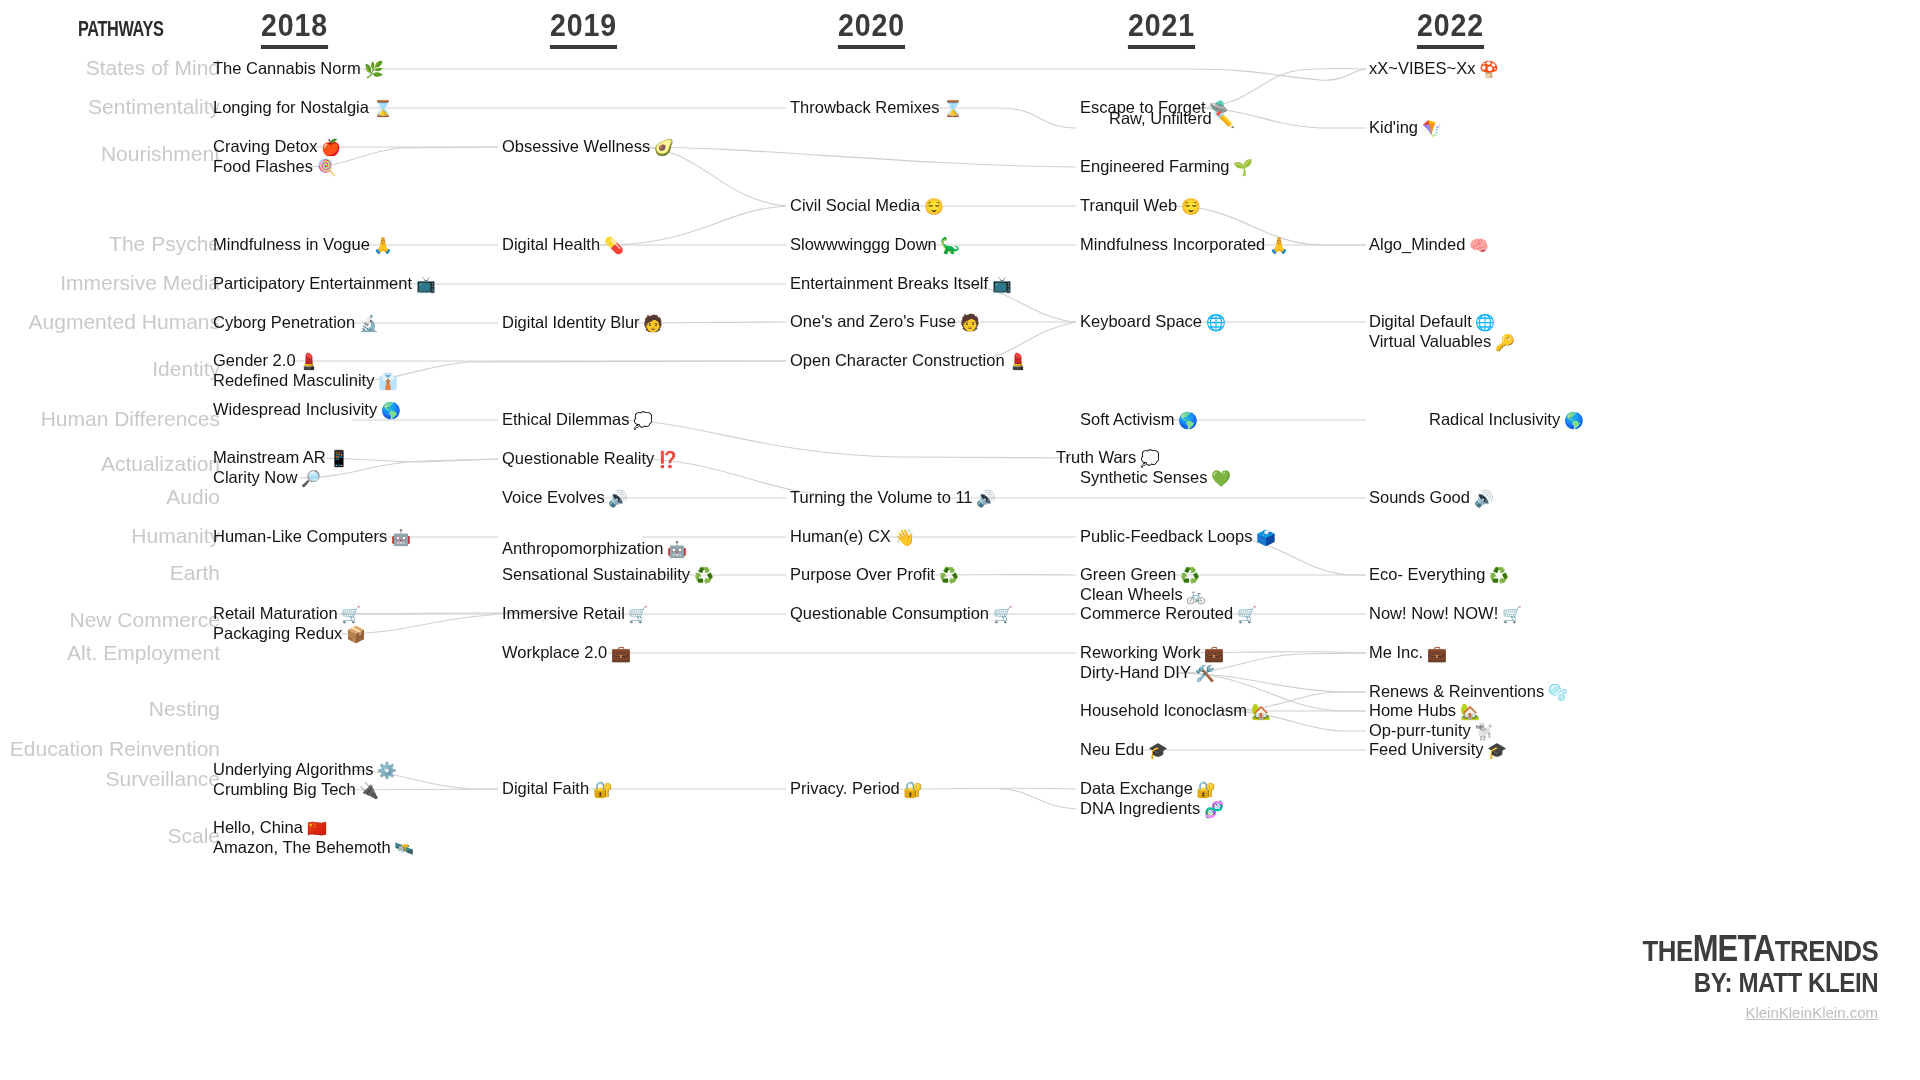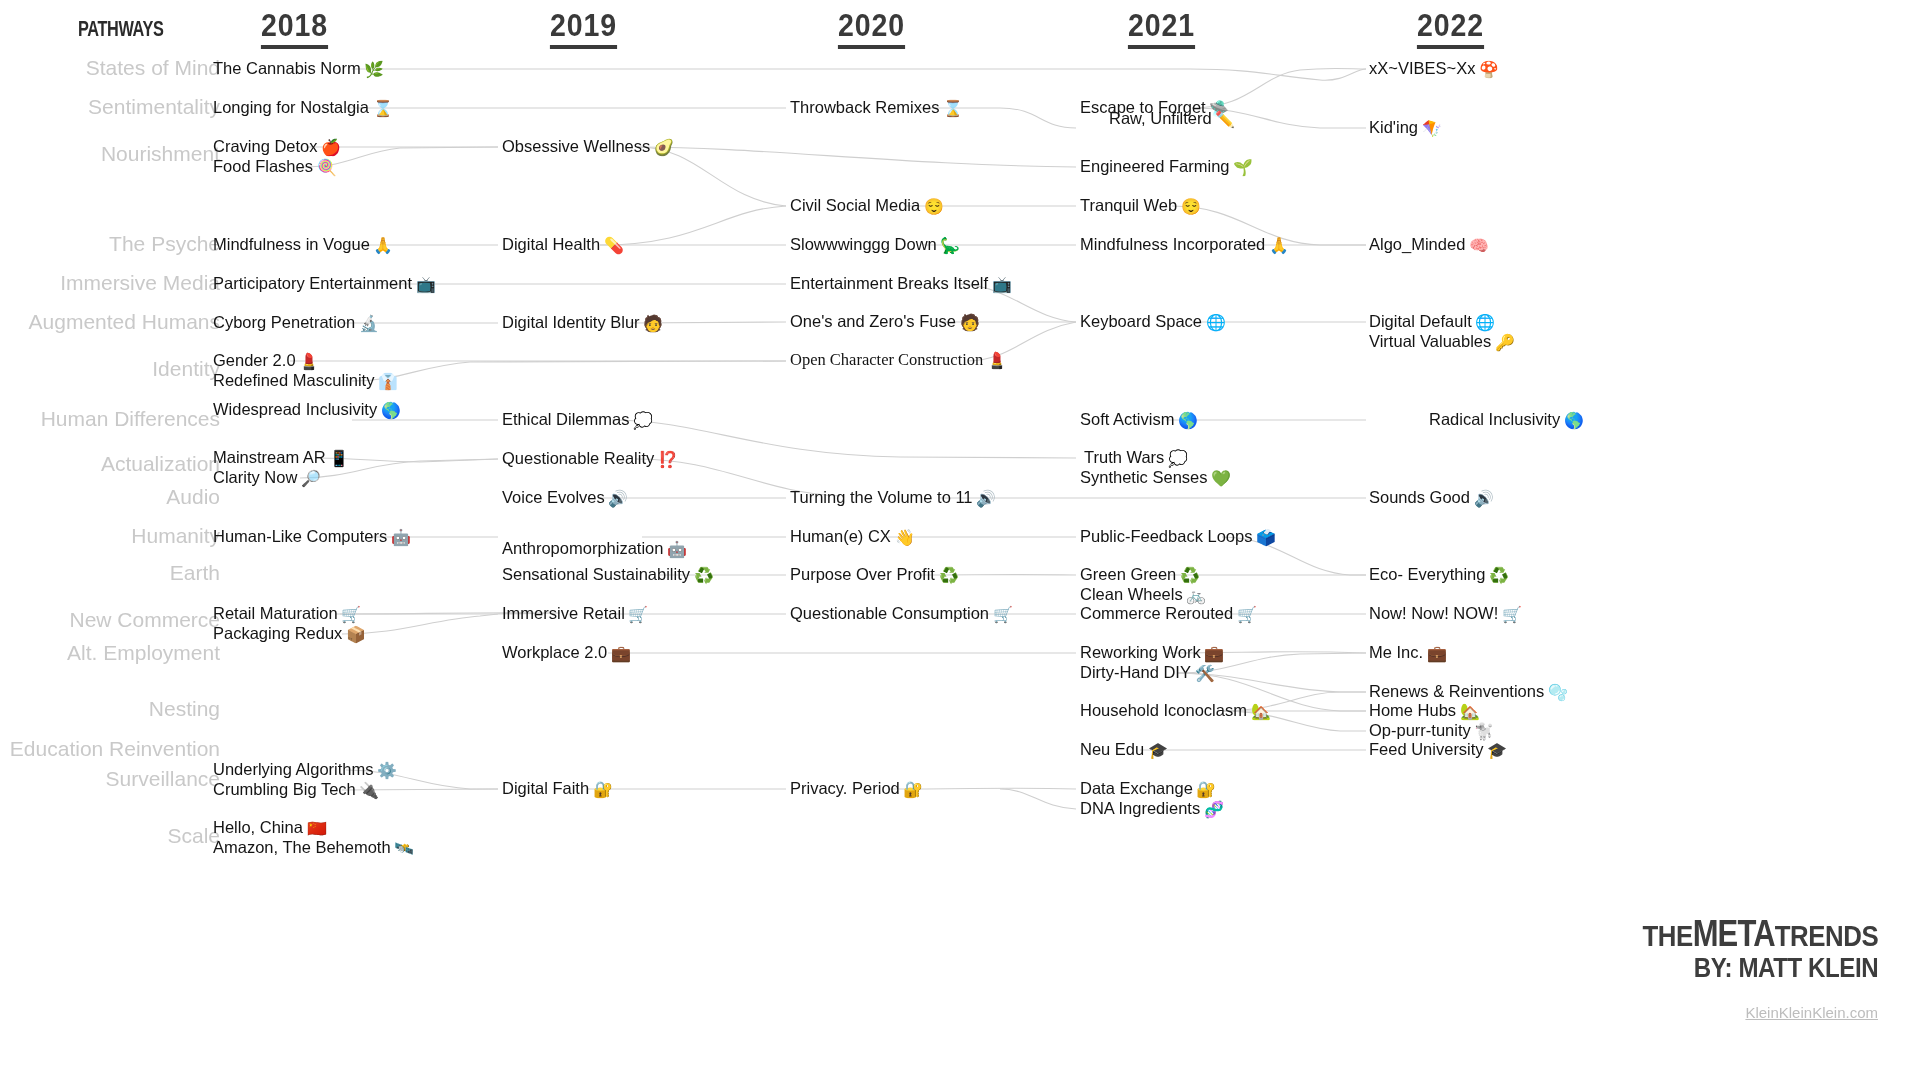--- a/index.html
+++ b/index.html
@@ -129,21 +129,21 @@
     transform: scaleX(0.86);
     transform-origin: right center;
     white-space: nowrap;
     line-height: 1.1;
   }
   .brand-url {
     font-family: "Liberation Sans", sans-serif;
     font-size: 15px;
     color: #bdbdbd;
     text-decoration: underline;
-    margin-top: 20px;
+    margin-top: 5px;
     white-space: nowrap;
   }
 </style>
 </head>
 <body>
 
 <div id="canvas">
 
   <svg id="flow-lines" viewBox="0 0 1920 1080" preserveAspectRatio="none">
     <g fill="none" stroke="#cfcfcf" stroke-width="1.1">
@@ -300,34 +300,34 @@
       <div class="trend" style="left: 502px; top: 528px; margin-top: 12px;"><span>Anthropomorphization</span><span class="emoji">🤖</span></div>
       <div class="trend" style="left: 502px; top: 566px;"><span>Sensational Sustainability</span><span class="emoji">♻️</span></div>
       <div class="trend" style="left: 502px; top: 605px;"><span>Immersive Retail</span><span class="emoji">🛒</span></div>
       <div class="trend" style="left: 502px; top: 644px;"><span>Workplace 2.0</span><span class="emoji">💼</span></div>
       <div class="trend" style="left: 502px; top: 780px;"><span>Digital Faith</span><span class="emoji">🔐</span></div>
       <div class="trend" style="left: 790px; top: 99px;"><span>Throwback Remixes</span><span class="emoji">⌛</span></div>
       <div class="trend" style="left: 790px; top: 197px;"><span>Civil Social Media</span><span class="emoji">😌</span></div>
       <div class="trend" style="left: 790px; top: 236px;"><span>Slowwwinggg Down</span><span class="emoji">🦕</span></div>
       <div class="trend" style="left: 790px; top: 275px;"><span>Entertainment Breaks Itself</span><span class="emoji">📺</span></div>
       <div class="trend" style="left: 790px; top: 313px;"><span>One's and Zero's Fuse</span><span class="emoji">🧑</span></div>
-      <div class="trend" style="left: 790px; top: 352px; font-family: Liberation Serif, serif;"><span>Open Character Construction</span><span class="emoji">💄</span></div>
+      <div class="trend" style="left: 790px; top: 352px;"><span>Open Character Construction</span><span class="emoji">💄</span></div>
       <div class="trend" style="left: 790px; top: 489px;"><span>Turning the Volume to 11</span><span class="emoji">🔊</span></div>
       <div class="trend" style="left: 790px; top: 528px;"><span>Human(e) CX</span><span class="emoji">👋</span></div>
       <div class="trend" style="left: 790px; top: 566px;"><span>Purpose Over Profit</span><span class="emoji">♻️</span></div>
       <div class="trend" style="left: 790px; top: 605px;"><span>Questionable Consumption</span><span class="emoji">🛒</span></div>
       <div class="trend" style="left: 790px; top: 780px;"><span>Privacy. Period</span><span class="emoji">🔐</span></div>
       <div class="trend" style="left: 1080px; top: 99px;"><span>Escape to Forget</span><span class="emoji">🛸</span></div>
       <div class="trend" style="left: 1080px; top: 110px; margin-left: 29px;"><span>Raw, Unfilterd</span><span class="emoji">✏️</span></div>
       <div class="trend" style="left: 1080px; top: 158px;"><span>Engineered Farming</span><span class="emoji">🌱</span></div>
       <div class="trend" style="left: 1080px; top: 197px;"><span>Tranquil Web</span><span class="emoji">😌</span></div>
       <div class="trend" style="left: 1080px; top: 236px;"><span>Mindfulness Incorporated</span><span class="emoji">🙏</span></div>
       <div class="trend" style="left: 1080px; top: 313px;"><span>Keyboard Space</span><span class="emoji">🌐</span></div>
       <div class="trend" style="left: 1080px; top: 411px;"><span>Soft Activism</span><span class="emoji">🌎</span></div>
-      <div class="trend" style="left: 1084px; top: 449px;"><span>Truth Wars</span><span class="emoji">💭</span></div>
+      <div class="trend" style="left: 1056px; top: 449px;"><span>Truth Wars</span><span class="emoji">💭</span></div>
       <div class="trend" style="left: 1080px; top: 469px;"><span>Synthetic Senses</span><span class="emoji">💚</span></div>
       <div class="trend" style="left: 1080px; top: 528px;"><span>Public-Feedback Loops</span><span class="emoji">🗳️</span></div>
       <div class="trend" style="left: 1080px; top: 566px;"><span>Green Green</span><span class="emoji">♻️</span></div>
       <div class="trend" style="left: 1080px; top: 586px;"><span>Clean Wheels</span><span class="emoji">🚲</span></div>
       <div class="trend" style="left: 1080px; top: 605px;"><span>Commerce Rerouted</span><span class="emoji">🛒</span></div>
       <div class="trend" style="left: 1080px; top: 644px;"><span>Reworking Work</span><span class="emoji">💼</span></div>
       <div class="trend" style="left: 1080px; top: 664px;"><span>Dirty-Hand DIY</span><span class="emoji">🛠️</span></div>
       <div class="trend" style="left: 1080px; top: 702px;"><span>Household Iconoclasm</span><span class="emoji">🏡</span></div>
       <div class="trend" style="left: 1080px; top: 741px;"><span>Neu Edu</span><span class="emoji">🎓</span></div>
       <div class="trend" style="left: 1080px; top: 780px;"><span>Data Exchange</span><span class="emoji">🔐</span></div>

